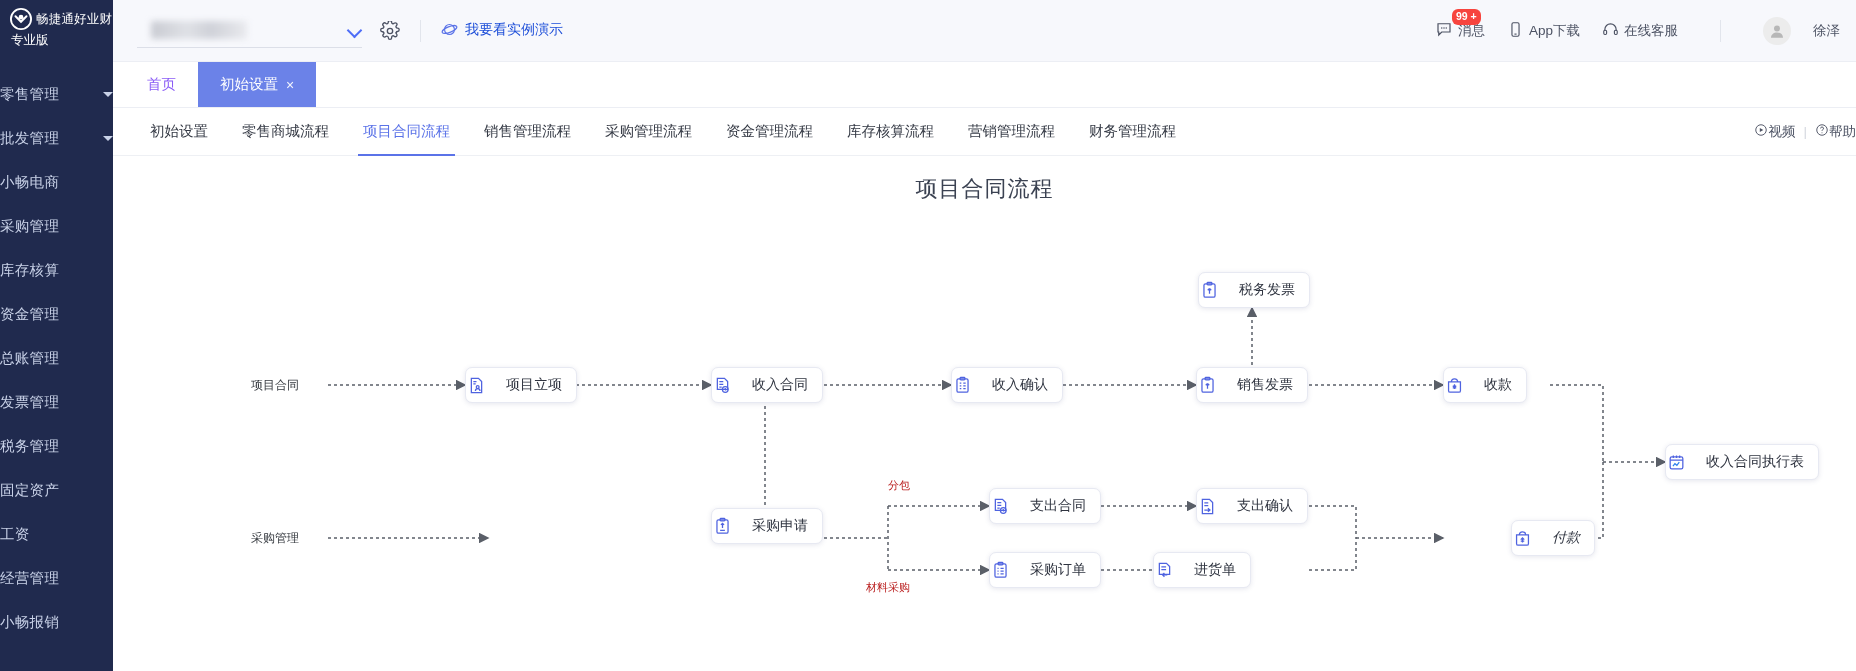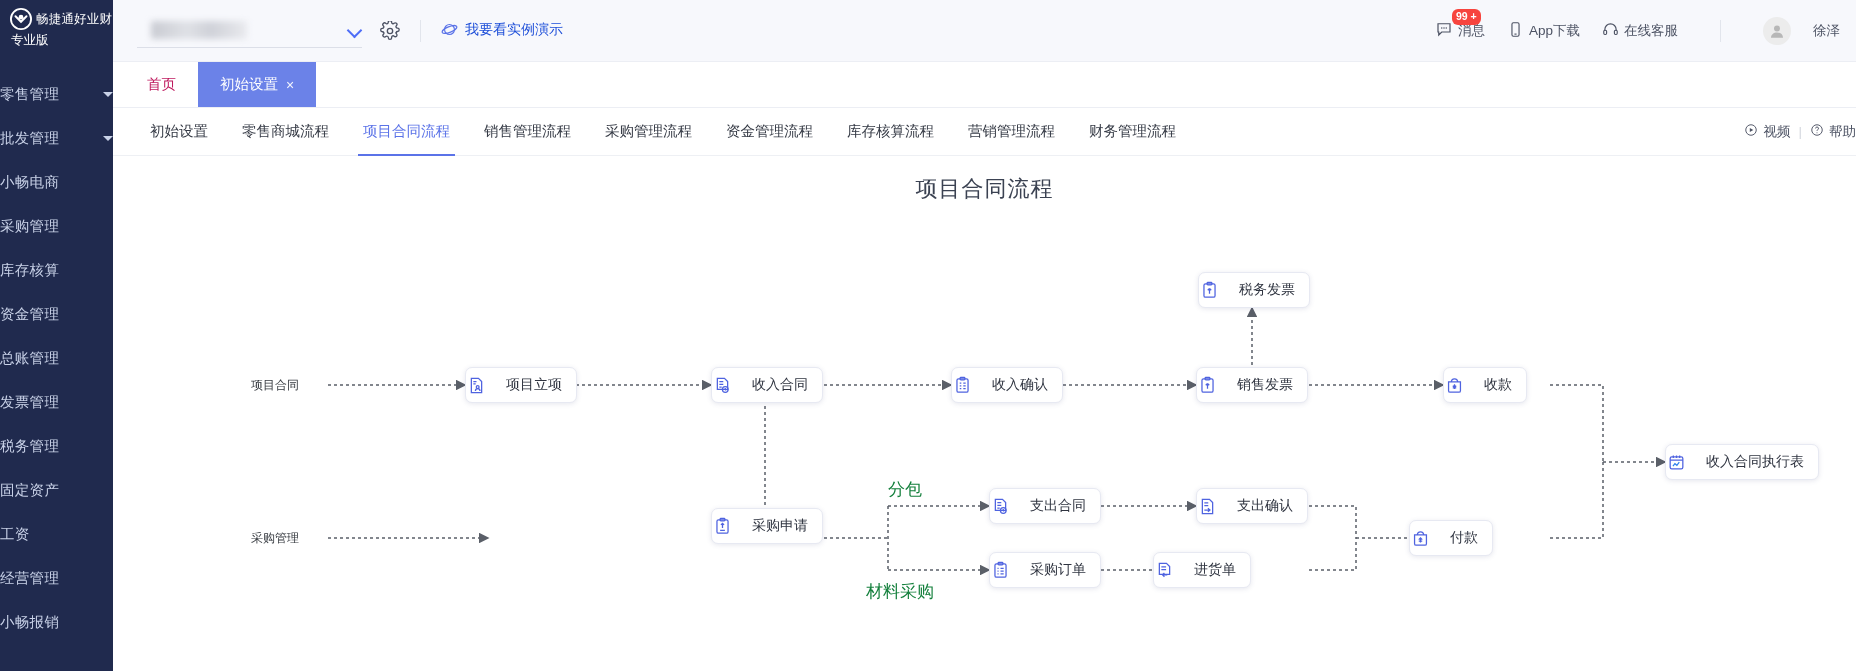--- a/index.html
+++ b/index.html
@@ -99,21 +99,21 @@
   .user-name { color: #4c5263; font-size: 13.5px; white-space: nowrap; }
 
   
   .tabstrip {
     height: 46px; flex: 0 0 46px; background: #ffffff;
     display: flex; align-items: stretch; padding-left: 12px;
     border-bottom: 1px solid #eceef4;
   }
   .tab {
     display: flex; align-items: center; padding: 0 22px;
-    font-size: 14.5px; color: #be185d; cursor: pointer; gap: 8px;
+    font-size: 14.5px; color: #8b5cf6; cursor: pointer; gap: 8px;
   }
   .tab.active { background: #6b82e8; color: #ffffff; }
   .tab-close { font-size: 14px; opacity: .92; cursor: pointer; }
 
   
   .subtabs {
     height: 48px; flex: 0 0 48px; background: #ffffff;
     display: flex; align-items: center; padding-left: 20px;
     border-bottom: 1px solid #eef0f4; position: relative;
   }
@@ -124,21 +124,21 @@
   }
   .subtab.active { color: #5b73e8; }
   .subtab.active::after {
     content: ""; position: absolute; left: 12px; right: 12px; bottom: 0;
     height: 2px; background: #5b73e8;
   }
   .subtabs-right {
     margin-left: auto; display: flex; align-items: center; gap: 8px;
     font-size: 13.5px; color: #4c5263; padding-right: 0;
   }
-  .st-link { display: flex; align-items: center; gap: 5px; cursor: pointer; }
+  .st-link { display: flex; align-items: center; cursor: pointer; }
   .st-sep { color: #d4d7de; }
 
   
   .canvas { position: relative; flex: 1 1 auto; background: #ffffff; overflow: hidden; }
   .diagram-title {
     position: absolute; left: 0; right: 0; top: 18px;
     text-align: center; font-size: 22px; color: #3b4252; letter-spacing: 1px;
   }
   .svg-layer { position: absolute; left: 0; top: 0; }
 
@@ -148,21 +148,21 @@
     box-shadow: 0 1px 5px rgba(60,70,120,.13);
     display: flex; align-items: center; gap: 20px;
     padding: 0 14px 0 1px; cursor: pointer;
     font-size: 14px; color: #2f3440; white-space: nowrap;
   }
   .node .nicon { width: 19px; height: 19px; flex: 0 0 19px; }
   .row-label {
     position: absolute; font-size: 12px; color: #35393f; white-space: nowrap;
   }
   .edge-label {
-    position: absolute; font-size: 17px; color: #15803d; white-space: nowrap;
+    position: absolute; font-size: 11px; color: #b91c1c; white-space: nowrap;
   }
 </style>
 </head>
 <body>
 
 <div class="app">
 
   <aside class="sidebar">
     <div class="brand">
       <div class="brand-row">
@@ -536,21 +536,21 @@
         <span class="nicon">
           <svg viewBox="0 0 24 24" width="19" height="19" fill="none" stroke="#4f63e0" stroke-width="1.6">
             <path d="M5.5 3h9l4 4v10h-13z"></path>
               <path d="M8 7.5h6M8 11h6"></path>
             <path d="M15.5 17.5H9.6M11.9 15.2l-2.4 2.3 2.4 2.3"></path>
           </svg>
         </span>
         <span>进货单</span>
       </div>
 
-      <div class="node" style="left:1296px; top:364px;">
+      <div class="node" style="left:1398px; top:364px;font-style:italic;">
         <span class="nicon">
           <svg viewBox="0 0 24 24" width="19" height="19" fill="none" stroke="#4f63e0" stroke-width="1.6">
             <path d="M4.5 7.5h15v11a2 2 0 0 1-2 2h-11a2 2 0 0 1-2-2z"></path>
             <path d="M8 7.5a4 4 0 0 1 8 0"></path>
             <path d="M12 17v-6M9.8 13.4L12 11.2l2.2 2.2M9.8 15.4h4.4"></path>
           </svg>
         </span>
         <span>付款</span>
       </div>
 

